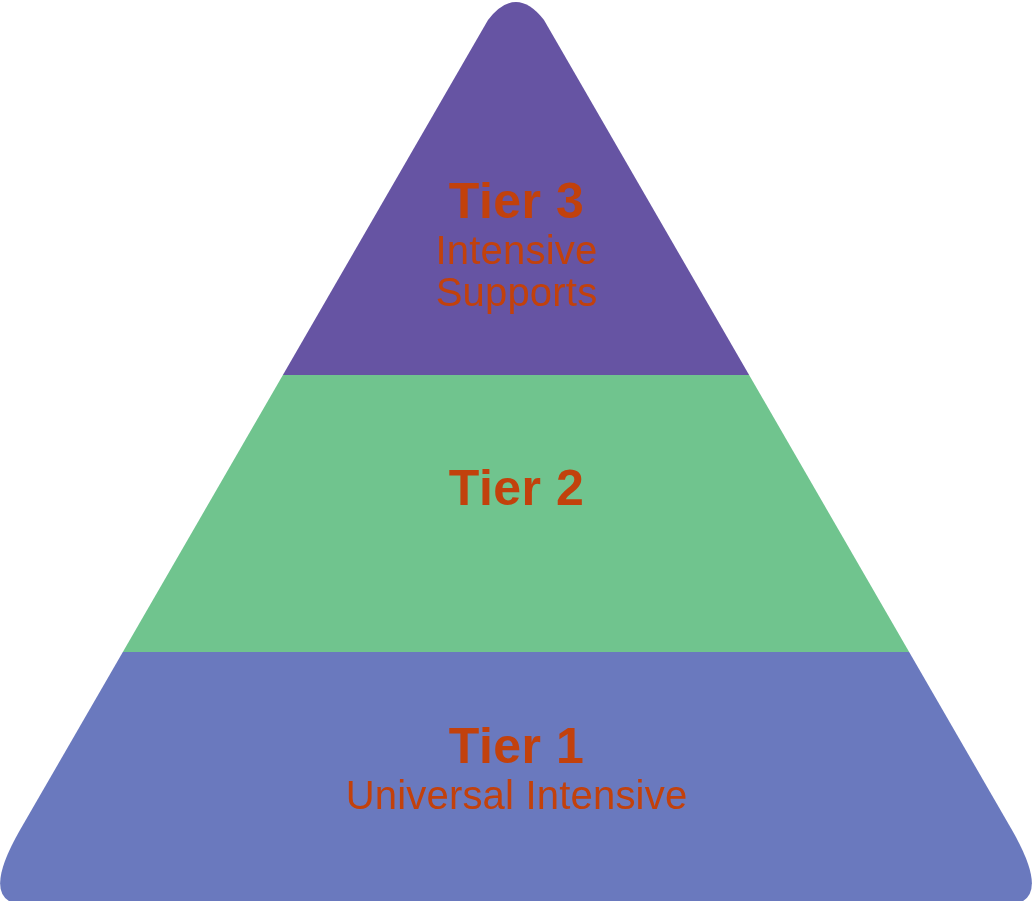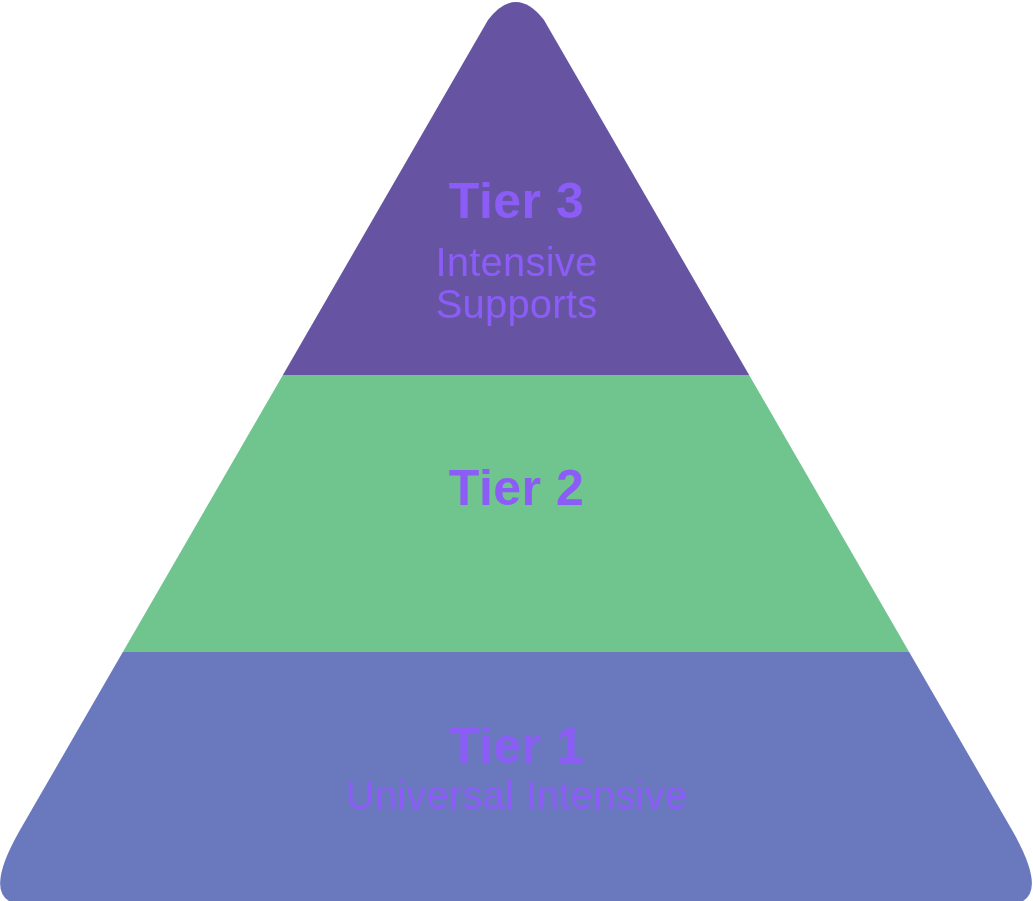--- a/index.html
+++ b/index.html
@@ -17,41 +17,41 @@
   .stage svg {
     position: absolute;
     inset: 0;
     display: block;
   }
   .tier-label {
     position: absolute;
     left: 0;
     right: 0;
     text-align: center;
-    color: #8b5cf6;
+    color: #c2410c;
     pointer-events: none;
   }
   .tier-title {
     font-size: 50px;
     font-weight: 700;
     line-height: 56px;
     letter-spacing: 0.5px;
   }
   .tier-sub {
     font-size: 40px;
     font-weight: 400;
     line-height: 42px;
     letter-spacing: 0.2px;
   }
   .tier3-label { top: 173px; }
   .tier2-label { top: 460px; }
   .tier1-label { top: 718px; }
   .tier3-label .tier-sub {
     max-width: 300px;   
-    margin: 12px auto;
+    margin: 0 auto;
   }
 </style>
 </head>
 <body>
 
 <div class="stage">
 
   <svg width="1033" height="901" viewBox="0 0 1033 901">
     <defs>
       <clipPath id="pyramid-clip">

